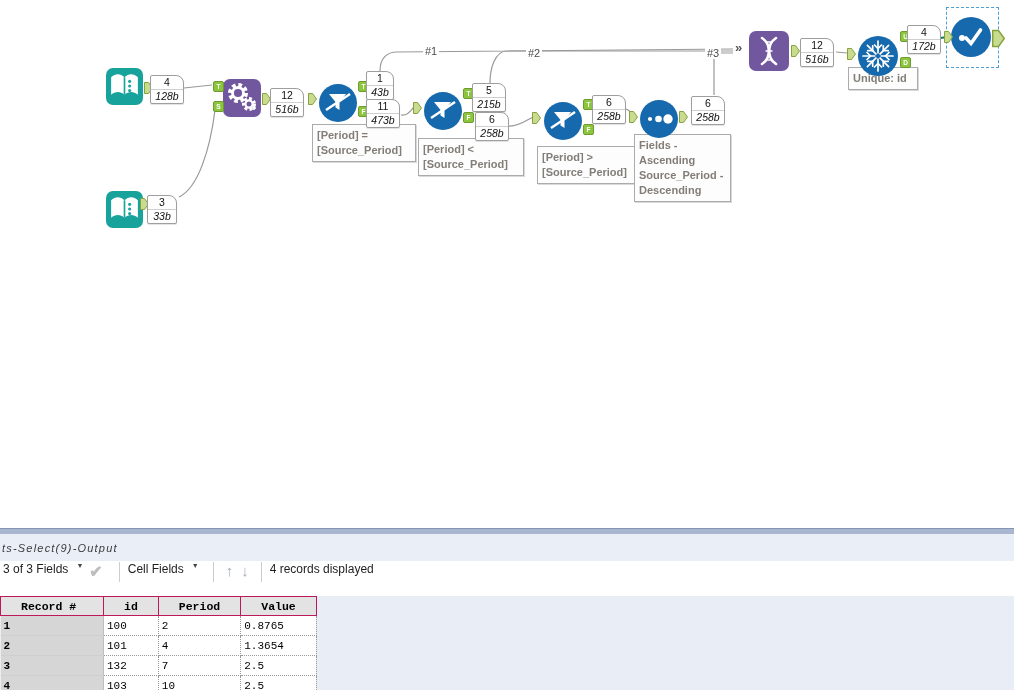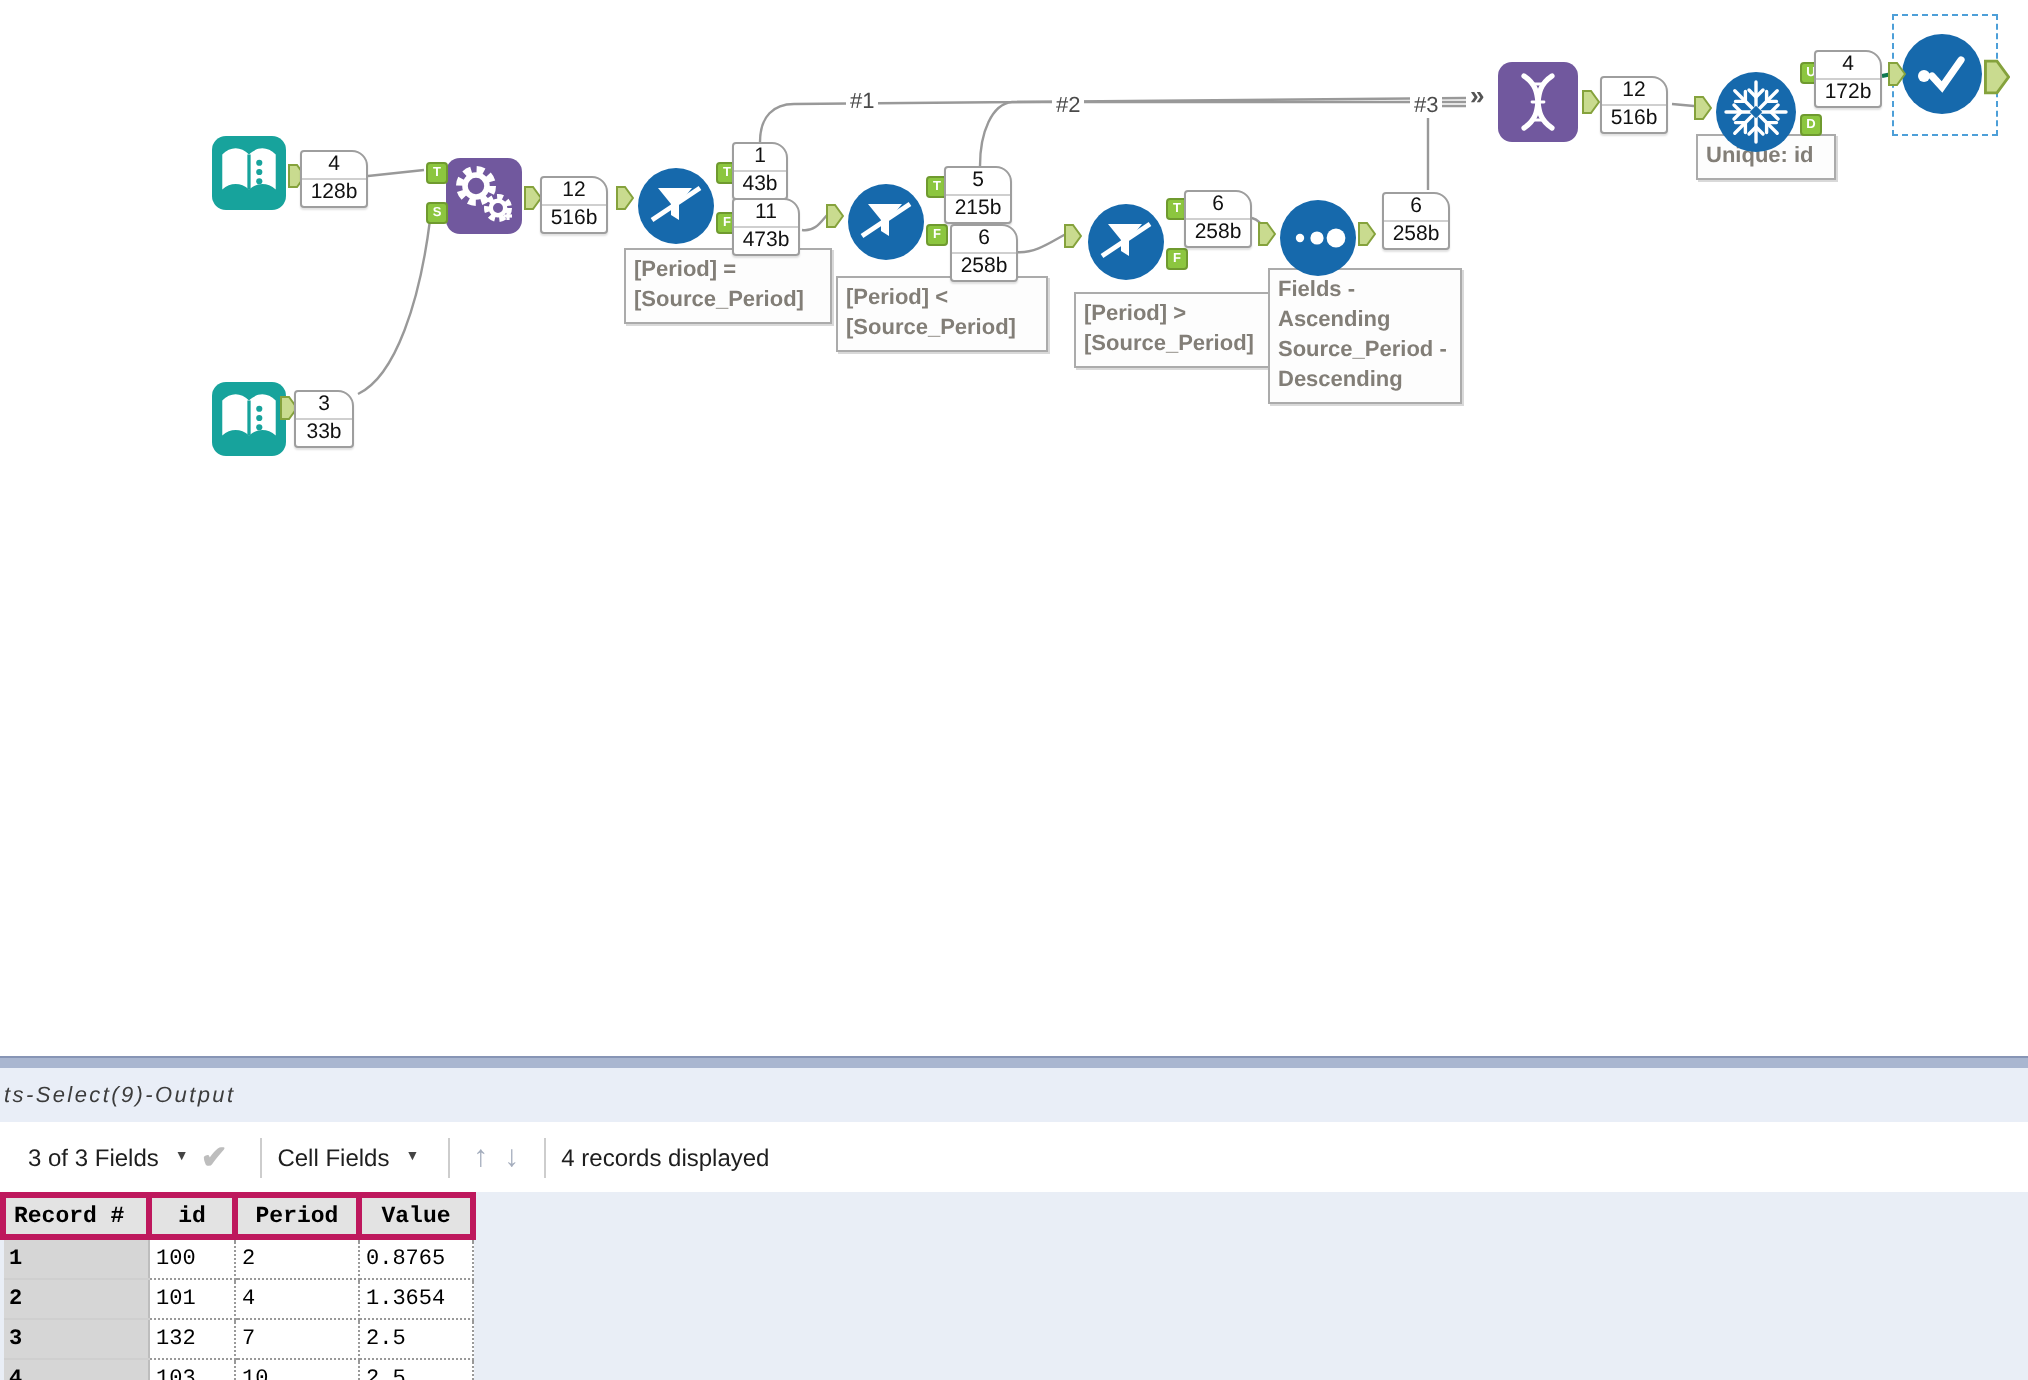--- a/index.html
+++ b/index.html
@@ -17,38 +17,38 @@
   .sel-box{position:absolute;left:946px;top:7px;width:51px;height:59px;border:1px dashed #4D9FD8;z-index:2;background:#fff;}
   
   .pent{position:absolute;z-index:4;}
   .albl{position:absolute;z-index:4;width:9px;height:9px;border-radius:2px;background:#8CC63F;border:1px solid #6F9A2F;
         color:#fff;font-size:6.5px;font-weight:bold;line-height:9px;text-align:center;}
   .chevrons{position:absolute;z-index:4;font-size:13px;font-weight:bold;color:#555;line-height:14px;letter-spacing:-2px;}
   
   .badge{position:absolute;z-index:5;background:#fff;border:1px solid #9E9E9E;border-radius:2px;border-top-right-radius:8px;
          text-align:center;font-size:10.5px;color:#111;box-shadow:0 1px 1px rgba(0,0,0,.12);}
   .b-top{height:13px;line-height:13px;border-bottom:1px solid #CFCFCF;padding:0 2px;}
-  .b-bot{height:13px;line-height:13px;padding:0 2px;}
+  .b-bot{height:13px;line-height:13px;padding:0 2px;font-style:italic;}
   
   .ann{position:absolute;z-index:2;background:#fdfdfd;border:1px solid #ABABAB;box-shadow:1px 1px 0 rgba(0,0,0,.15);
        font-size:11px;font-weight:600;color:#827E77;padding:3px 4px;line-height:15px;}
   
   .results{position:absolute;left:0;top:528px;width:1014px;height:162px;}
   .splitter{height:5px;background:#A9B6D0;border-top:1px solid #8795B5;}
   .res-header{height:27px;background:#E9EEF7;display:flex;align-items:center;padding-left:2px;border-bottom:1px solid #fff;}
   .res-title{font-size:11px;color:#3C3C3C;letter-spacing:1.2px;font-style:italic;}
-  .res-toolbar{height:33px;background:#fff;display:flex;align-items:center;padding-left:14px;font-size:12px;color:#1E1E1E;}
+  .res-toolbar{height:33px;background:#fff;display:flex;align-items:flex-start;padding-left:3px;font-size:12px;color:#1E1E1E;}
   .tb-text{cursor:default;}
   .caret{font-size:7px;color:#444;margin:0 6px 0 8px;}
   .check{font-size:16px;color:#BDBDBD;margin-right:8px;font-weight:bold;}
   .sep{width:1px;height:20px;background:#CDCDCD;margin:0 8px;}
   .arrow{font-size:15px;color:#A4ADBD;font-weight:bold;margin:0 4px;}
   .res-body{height:96px;background:#E9EEF6;}
   table.grid{border-collapse:collapse;margin-top:1px;font-family:"Liberation Mono",monospace;}
-  table.grid th{height:18px;background:#E3E3E3;border:3px solid #be185d;font-size:11.5px;font-weight:bold;color:#000;padding:0 4px;}
+  table.grid th{height:18px;background:#E3E3E3;border:1px solid #be185d;font-size:11.5px;font-weight:bold;color:#000;padding:0 20px;}
   table.grid th.rec{text-align:left;width:62px;}
   table.grid td{height:17px;font-size:11px;padding:1px 3px;}
   td.rec{background:#D6D6D6;font-weight:bold;border-right:1px solid #BDBDBD;border-bottom:1px solid #CFCFCF;padding-left:4px;}
   td.data{background:#fff;border-right:1px dotted #999;border-bottom:1px dotted #999;}
   col.c-id{width:43px;}col.c-per{width:62px;}col.c-val{width:57px;}
 </style>
 </head>
 <body>
 
 <div class="screen">

